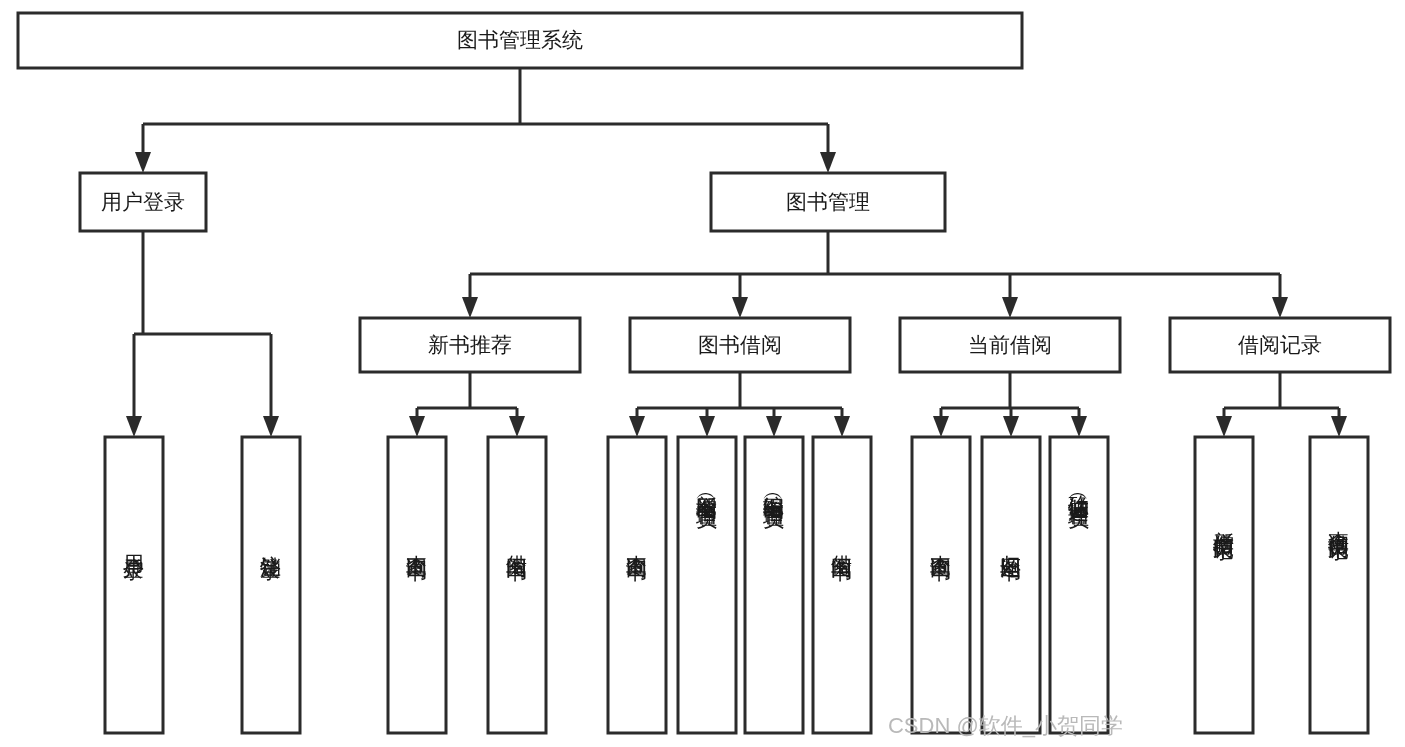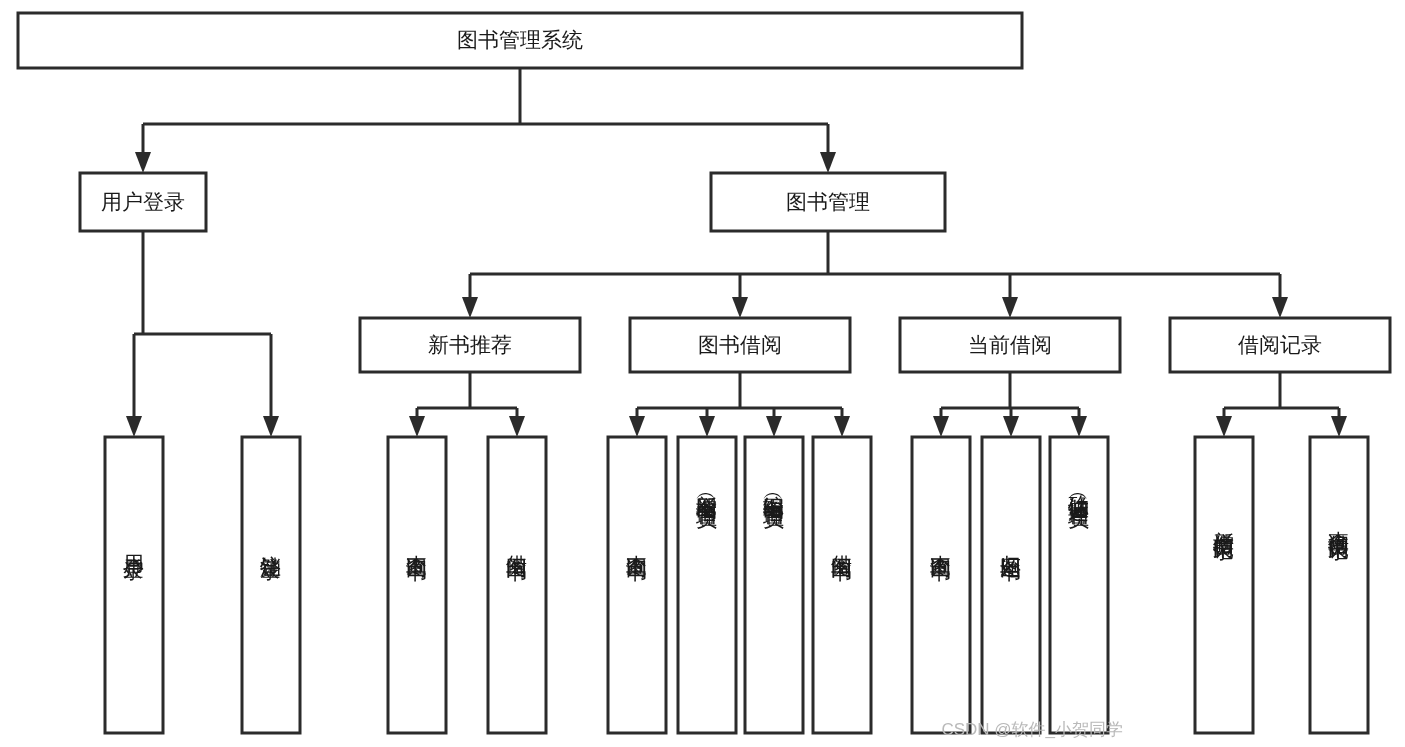--- a/index.html
+++ b/index.html
@@ -63,21 +63,21 @@
     line-height: 1;
     color: #1a1a1a;
     letter-spacing: 2px;
     white-space: nowrap;
   }
   .watermark {
     position: absolute;
     right: 8px;
     bottom: 6px;
     font-family: "Liberation Sans", "DejaVu Sans", sans-serif;
-    font-size: 17px;
+    font-size: 22px;
     color: #b9b9b9;
     user-select: none;
     white-space: nowrap;
   }
 </style>
 </head>
 <body>
 
 <div id="diagram-root">
   <svg class="diagram" viewBox="0 0 1405 747" xmlns="http://www.w3.org/2000/svg">

